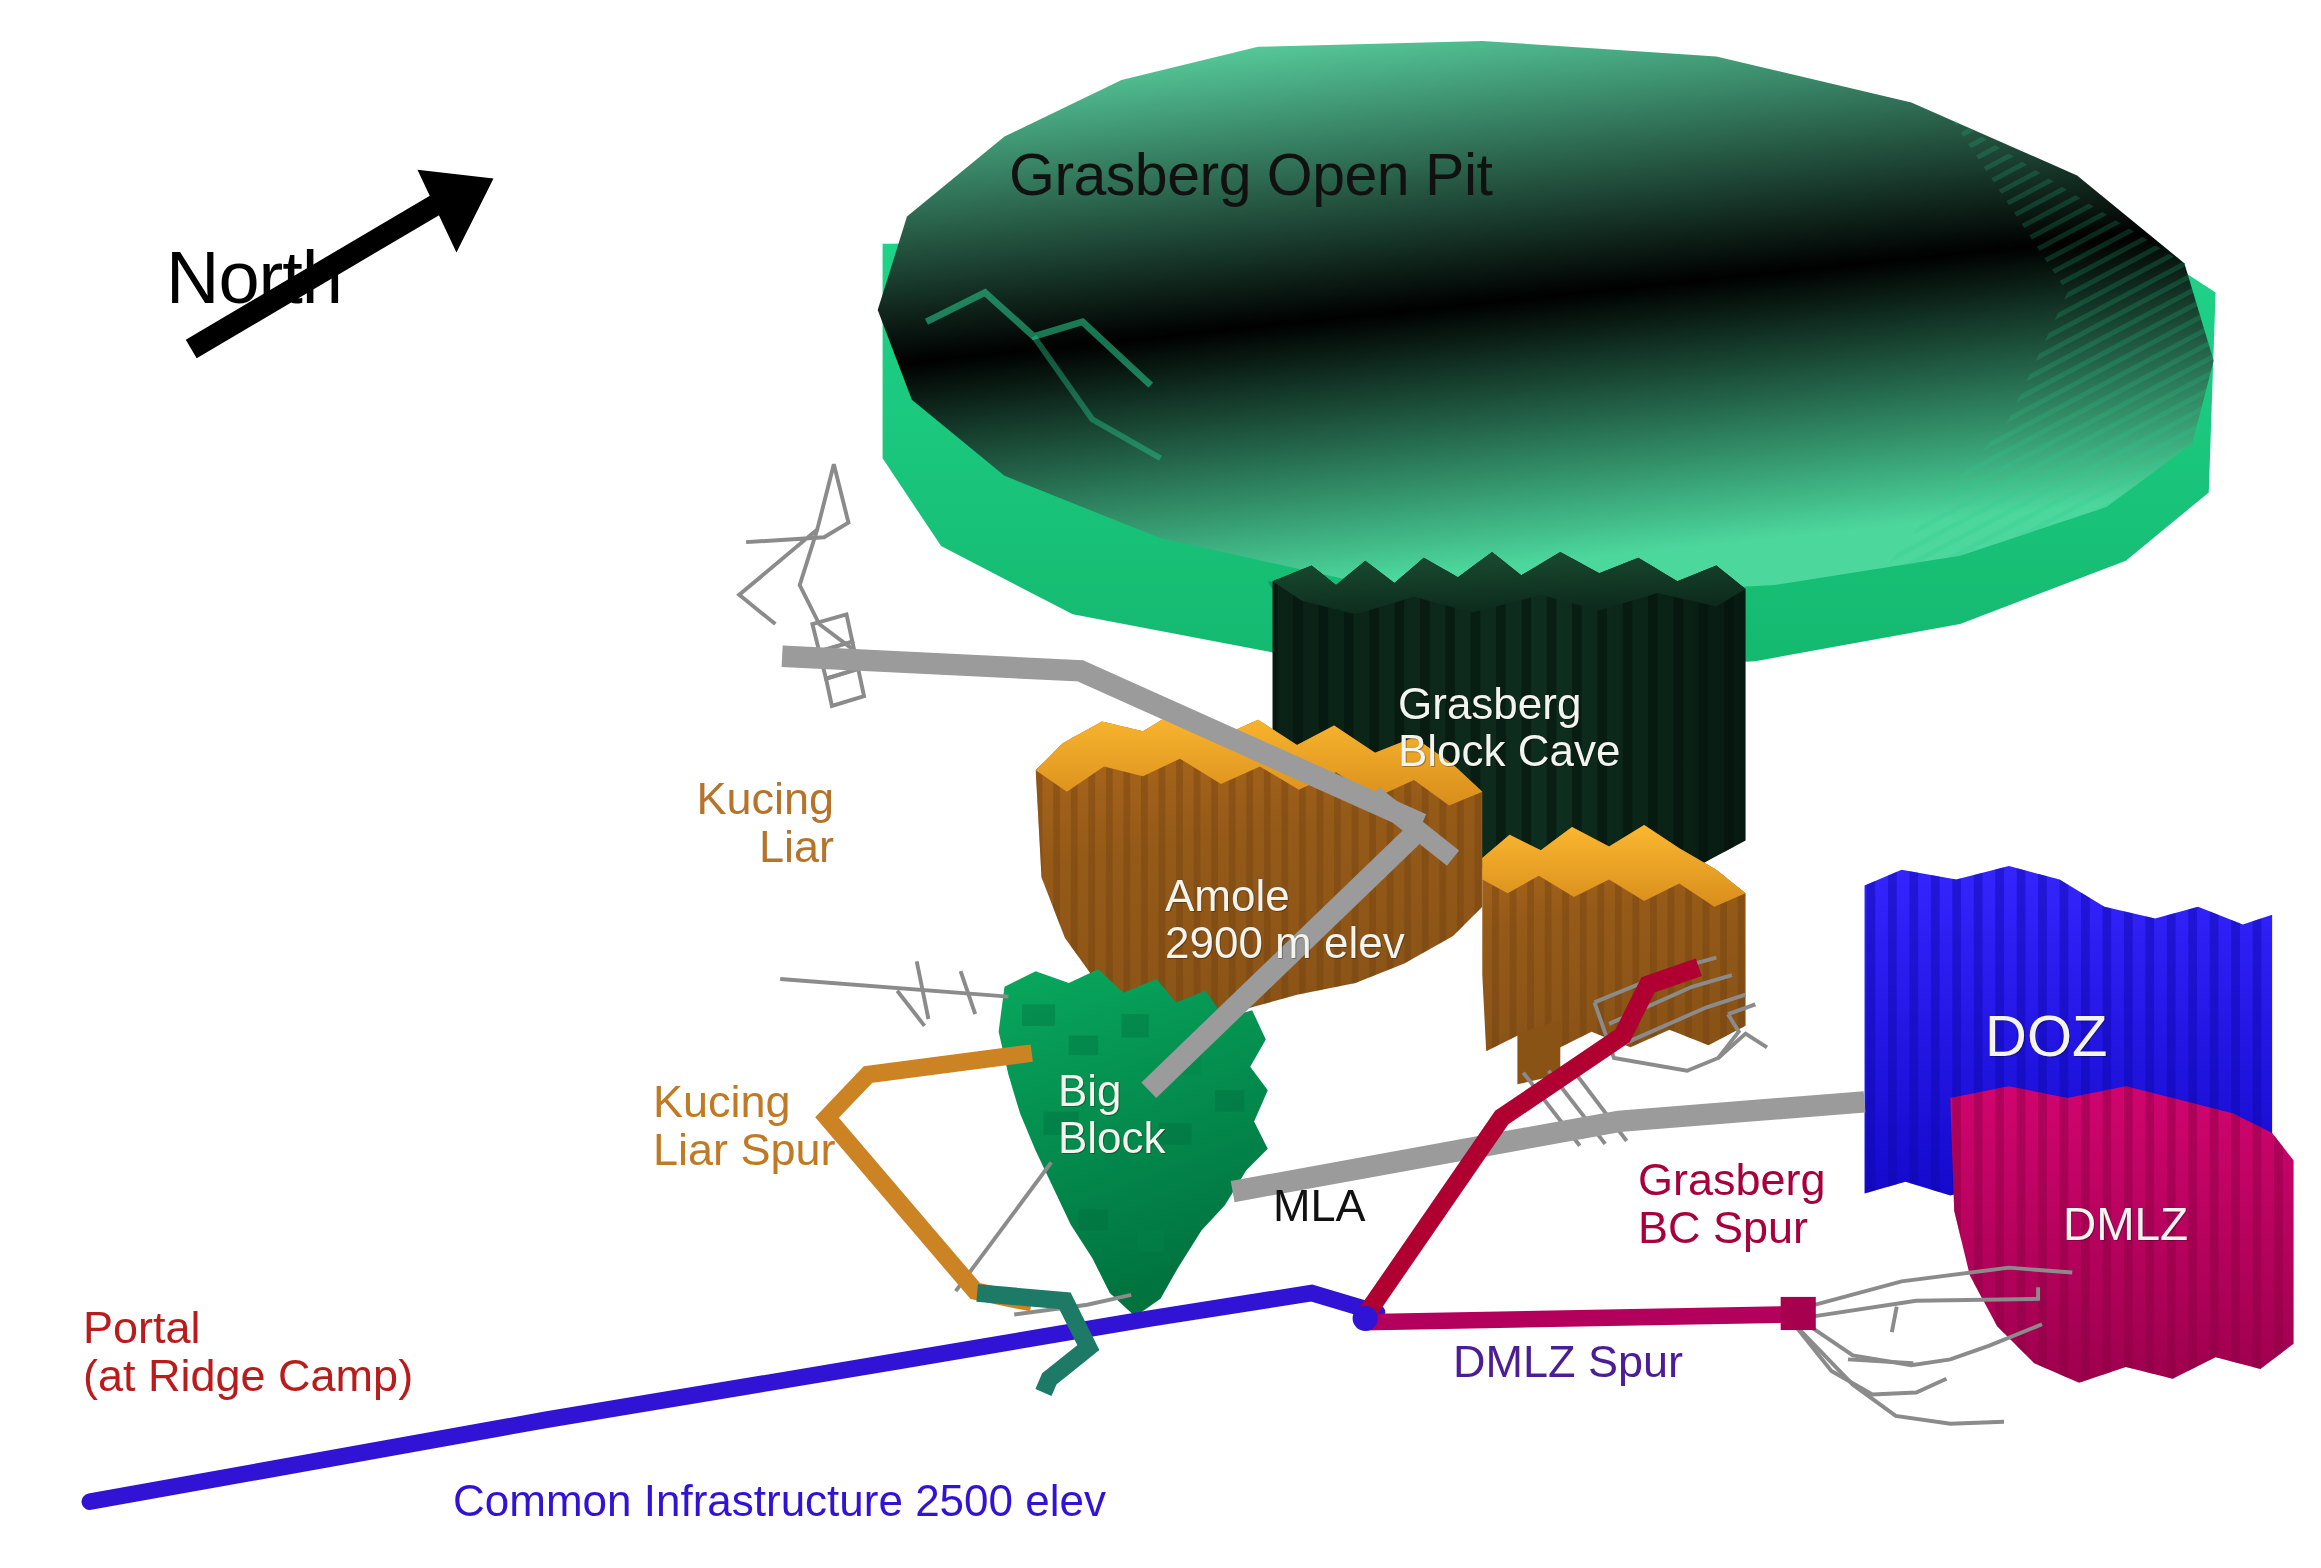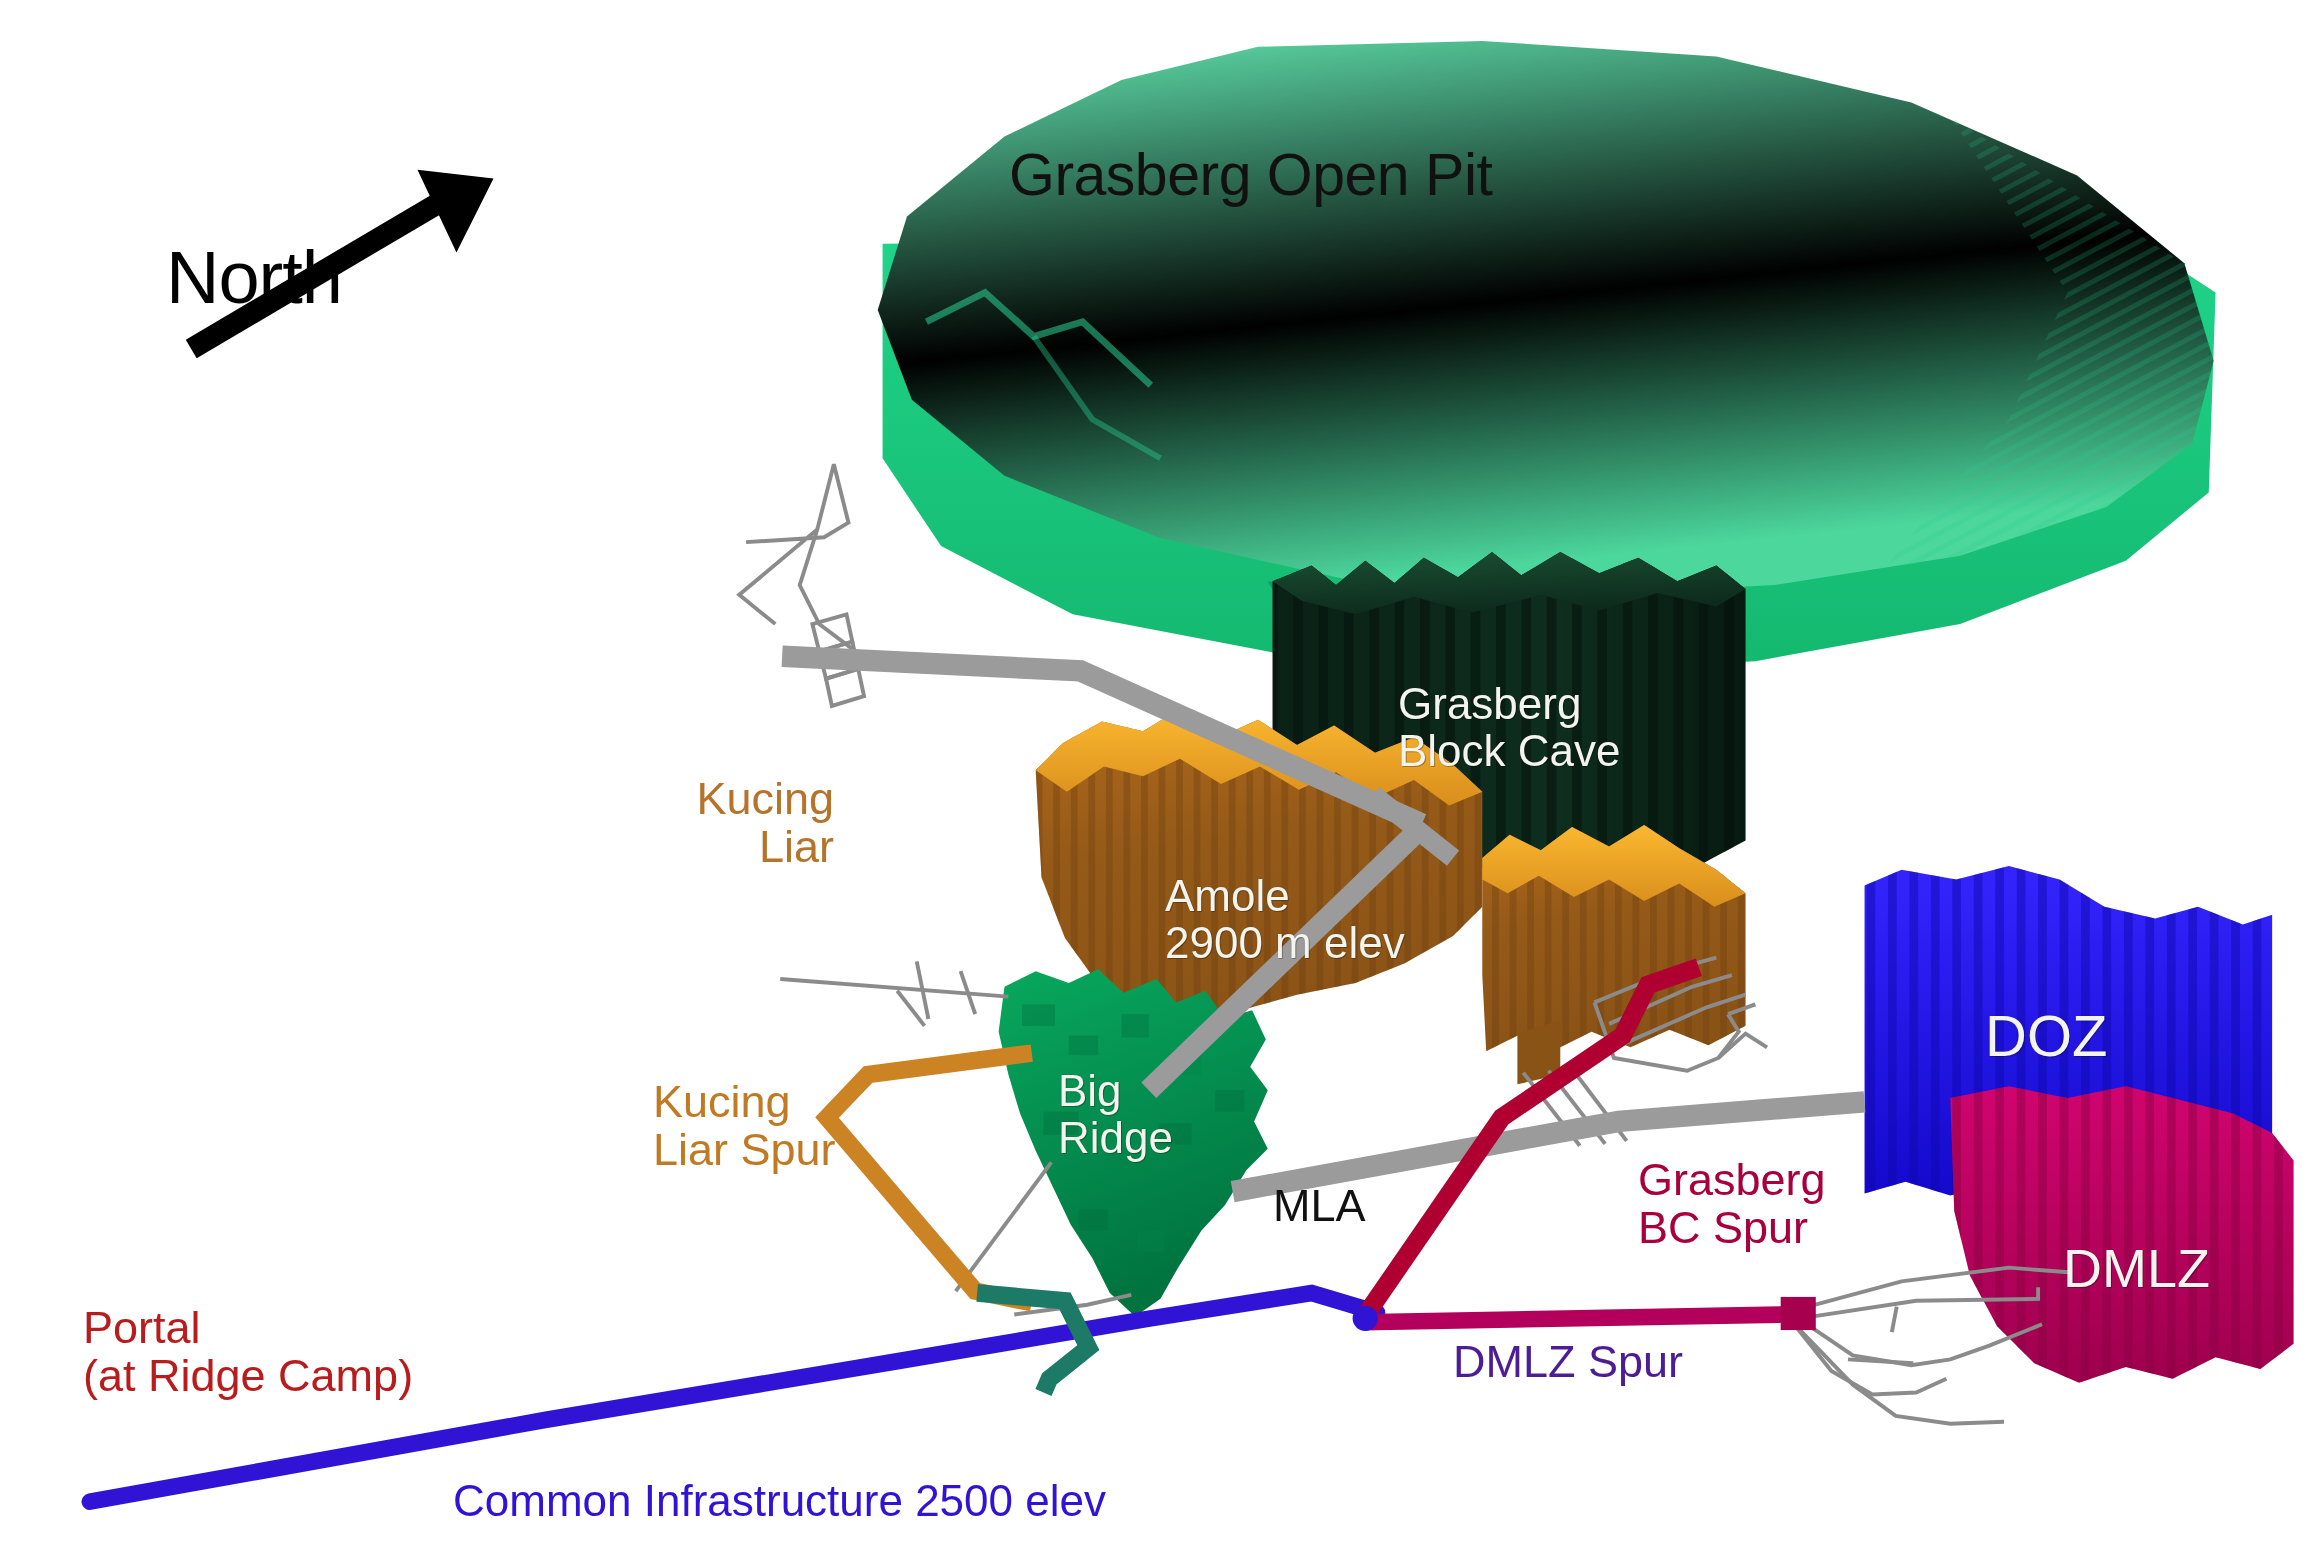--- a/index.html
+++ b/index.html
@@ -54,21 +54,21 @@
   #gbc-label   { left: 1398px; top: 681px; font-size: 44px; }
   #amole-label { left: 1165px; top: 873px; font-size: 44px; }
   #biggossan-label { left: 1058px; top: 1068px; font-size: 44px; }
   #kucingliar-label{ left: 834px;  top: 775px;  font-size: 45px; color:#b5742a; text-align:right;}
   #kucingliarspur-label{ left: 653px; top: 1078px; font-size: 45px; color:#c07a24; text-align:left;}
   #biggossanspur-label { left: 644px;  top: 1307px; font-size: 44px; color:#176b55; }
   #mla-label   { left: 1273px; top: 1182px; font-size: 45px; color:#111111; }
   #gbcspur-label { left: 1638px; top: 1156px; font-size: 45px; color:#a8003c; }
   #dmlzspur-label{ left: 1453px; top: 1338px; font-size: 45px; color:#4c1d95; }
   #doz-label   { left: 1985px; top: 1005px; font-size: 58px; }
-  #dmlz-label  { left: 2063px; top: 1200px; font-size: 54px; margin-top: 40px; }
+  #dmlz-label  { left: 2063px; top: 1200px; font-size: 46px; }
   #portal-label{ left: 83px;  top: 1304px; font-size: 45px; color:#b91c1c; text-align:left;}
   #common-label{ left: 453px; top: 1478px; font-size: 44px; color:#3113d6; text-align:left;}
 </style>
 </head>
 <body>
 
 <div id="stage">
 
   <svg id="scene" viewBox="0 0 2380 1608" xmlns="http://www.w3.org/2000/svg">
 
@@ -332,21 +332,21 @@
 
   <div class="lbl lft" id="pit-label">Grasberg Open Pit</div>
 
   <div class="lbl lft white-out" id="gbc-label">Grasberg
 Block Cave</div>
 
   <div class="lbl lft white-out" id="amole-label">Amole
 2900 m elev</div>
 
   <div class="lbl lft white-out" id="biggossan-label">Big
-Ridge</div>
+Block</div>
 
   <div class="lbl rgt" id="kucingliar-label">Kucing
 Liar</div>
 
   <div class="lbl lft" id="kucingliarspur-label">Kucing
 Liar Spur</div>
 
 
   <div class="lbl lft" id="mla-label">MLA</div>
 

